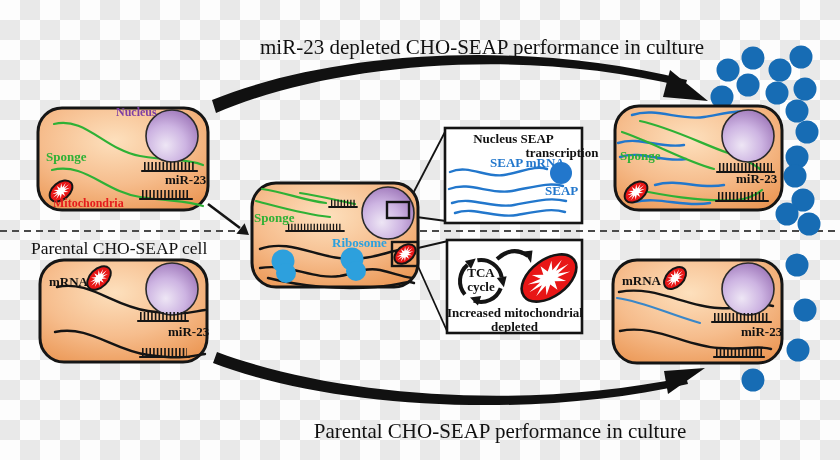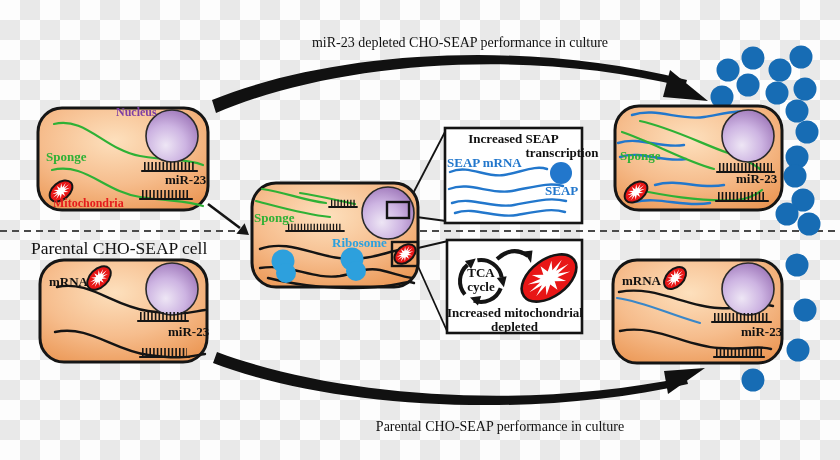--- a/index.html
+++ b/index.html
@@ -8,21 +8,21 @@
     background-color:#fdfdfd;
     background-image:
       linear-gradient(45deg,#e9e9e9 25%,transparent 25%,transparent 75%,#e9e9e9 75%),
       linear-gradient(45deg,#e9e9e9 25%,transparent 25%,transparent 75%,#e9e9e9 75%);
     background-size:40px 40px;
     background-position:0 0,20px 20px;
     font-family:"Liberation Serif", serif;
   }
   .stage svg{position:absolute;left:0;top:0;}
   .txt{position:absolute;white-space:nowrap;color:#111;}
-  .caption{font-size:14px;text-align:center;}
+  .caption{font-size:21px;text-align:center;}
   .cell-title{font-size:17.5px;}
   .lbl{font-weight:bold;font-size:13px;}
   .sm{font-size:12px;}
   .purple{color:#7d3fa3;}
   .green{color:#2eb135;}
   .red{color:#e51c1c;}
   .blue-dk{color:#2277cc;}
   .blue-lt{color:#2da0dd;}
   .center{text-align:center;}
   
@@ -248,23 +248,23 @@
 <div class="txt lbl green" style="left:46px;top:149px;">Sponge</div>
 <div class="txt lbl" style="left:165px;top:172px;">miR-23</div>
 <div class="txt lbl sm red" style="left:53px;top:196px;text-align:center;">Mitochondria</div>
 
 <div class="txt lbl" style="left:49px;top:274px;">mRNA</div>
 <div class="txt lbl" style="left:168px;top:324px;">miR-23</div>
 
 <div class="txt lbl green" style="left:254px;top:210px;">Sponge</div>
 <div class="txt lbl blue-lt" style="left:332px;top:235px;">Ribosome</div>
 
-<div class="txt lbl center" style="left:445px;top:131px;width:137px;">Increased SEAP</div>
+<div class="txt lbl center" style="left:445px;top:131px;width:137px;">Nucleus SEAP</div>
 <div class="txt lbl center" style="left:445px;top:145px;width:142px;margin-left:46px;">transcription</div>
-<div class="txt lbl blue-dk" style="left:447px;top:155px;">SEAP mRNA</div>
+<div class="txt lbl blue-dk" style="left:447px;top:155px;padding-left:43px;">SEAP mRNA</div>
 <div class="txt lbl blue-dk" style="left:545px;top:183px;">SEAP</div>
 
 <div class="txt lbl center" style="left:459px;top:265px;width:44px;">TCA</div>
 <div class="txt lbl center" style="left:459px;top:279px;width:44px;">cycle</div>
 <div class="txt lbl center" style="left:447px;top:305px;width:126px;">Increased mitochondrial</div>
 <div class="txt lbl center" style="left:447px;top:319px;width:135px;">depleted</div>
 
 <div class="txt lbl green" style="left:620px;top:148px;">Sponge</div>
 <div class="txt lbl" style="left:736px;top:171px;">miR-23</div>
 

